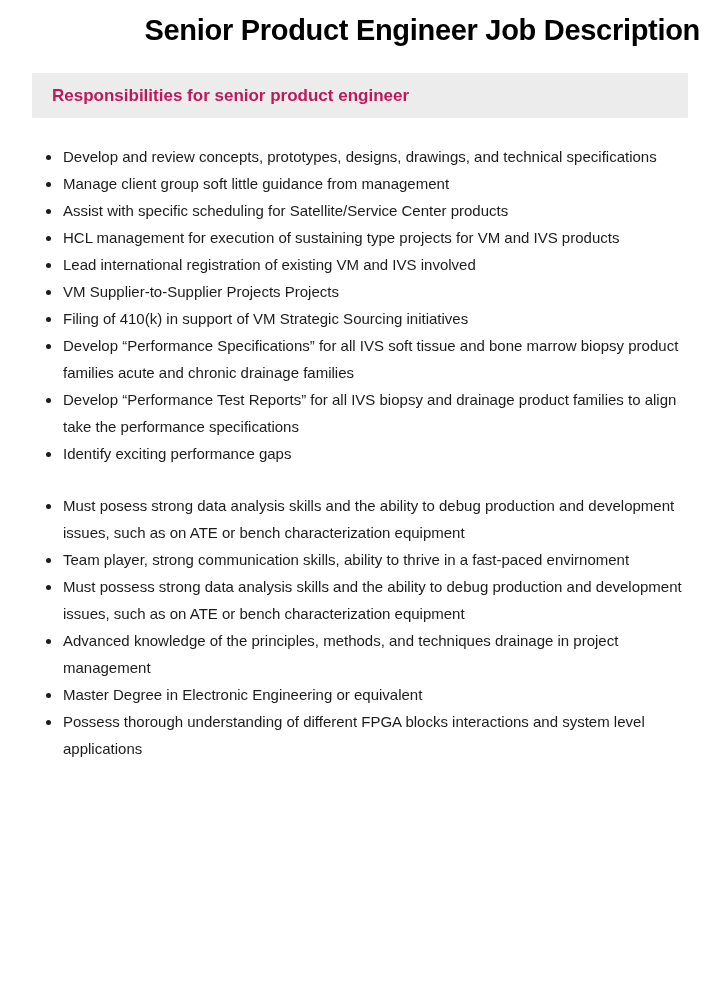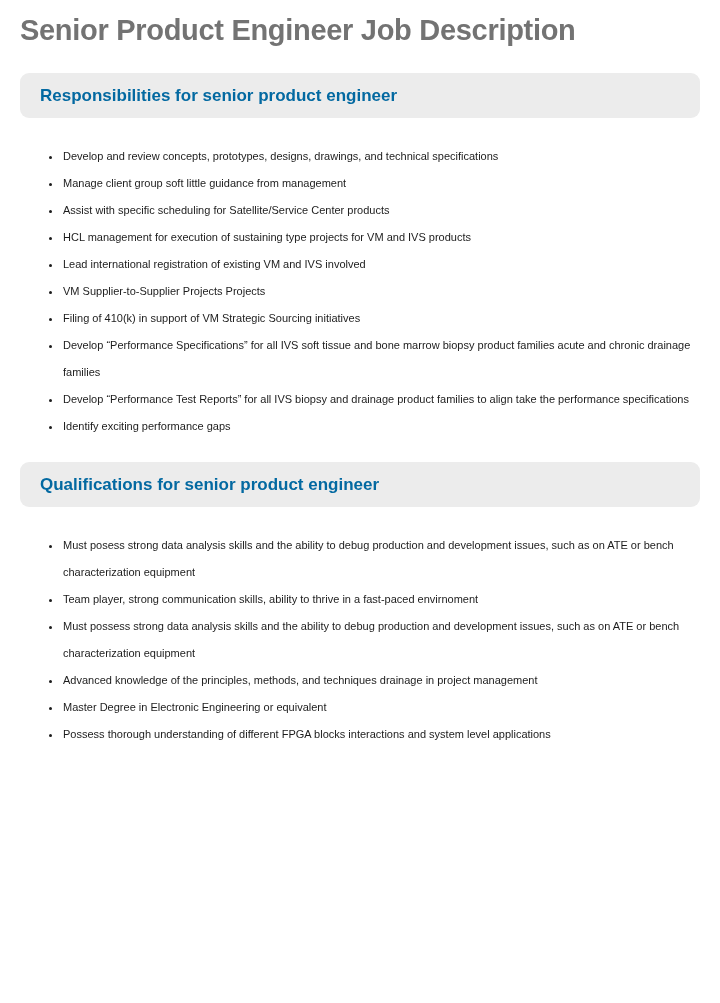--- a/index.html
+++ b/index.html
@@ -16,47 +16,47 @@
     width: 720px;
     height: 1003px;
     box-sizing: border-box;
     padding: 6px 20px 20px 20px;
     background: #ffffff;
     overflow: hidden;
   }
   .doc-title {
     font-size: 29px;
     font-weight: 700;
-    text-align: left;
+    text-align: right;
     margin: 8px 0 26px 0;
     letter-spacing: -0.3px;
-    color: #737373;
+    color: #000000;
   }
   .intro {
     font-size: 16.5px;
     line-height: 27px;
     margin: 0 0 17px 0;
     color: #1c1c1c;
   }
   .section-header {
     background: #ececec;
     font-size: 17px;
     font-weight: 700;
-    color: #0369a1;
+    color: #be185d;
     padding: 13px 20px 12px 20px;
-    margin: 0;
-    border-radius: 9px;
+    margin: 12px;
+    border-radius: 1px;
   }
   .section-header.second {
     margin-top: 20px;
   }
   ul.bullet-list {
     margin: 25px 0 22px 0;
     padding-left: 42px;
-    font-size: 11px;
+    font-size: 15px;
     line-height: 27px;
     color: #1c1c1c;
     list-style-type: disc;
   }
   ul.bullet-list li {
     padding-left: 1px;
     margin: 0;
   }
 </style>
 </head>
@@ -77,21 +77,20 @@
       <li>Lead international registration of existing VM and IVS involved</li>
       <li>VM Supplier-to-Supplier Projects Projects</li>
       <li>Filing of 410(k) in support of VM Strategic Sourcing initiatives</li>
       <li>Develop “Performance Specifications” for all IVS soft tissue and bone marrow biopsy product families acute and chronic drainage families</li>
       <li>Develop “Performance Test Reports” for all IVS biopsy and drainage product families to align take the performance specifications</li>
       <li>Identify exciting performance gaps</li>
     </ul>
   </div>
 
   <div class="section">
-    <div class="section-header second">Qualifications for senior product engineer</div>
     <ul class="bullet-list">
       <li>Must posess strong data analysis skills and the ability to debug production and development issues, such as on ATE or bench characterization equipment</li>
       <li>Team player, strong communication skills, ability to thrive in a fast-paced envirnoment</li>
       <li>Must possess strong data analysis skills and the ability to debug production and development issues, such as on ATE or bench characterization equipment</li>
       <li>Advanced knowledge of the principles, methods, and techniques drainage in project management</li>
       <li>Master Degree in Electronic Engineering or equivalent</li>
       <li>Possess thorough understanding of different FPGA blocks interactions and system level applications</li>
     </ul>
   </div>
 

